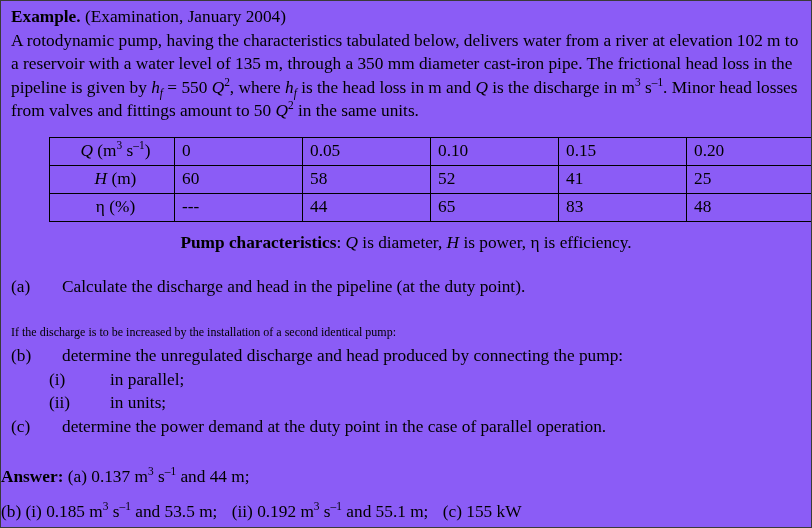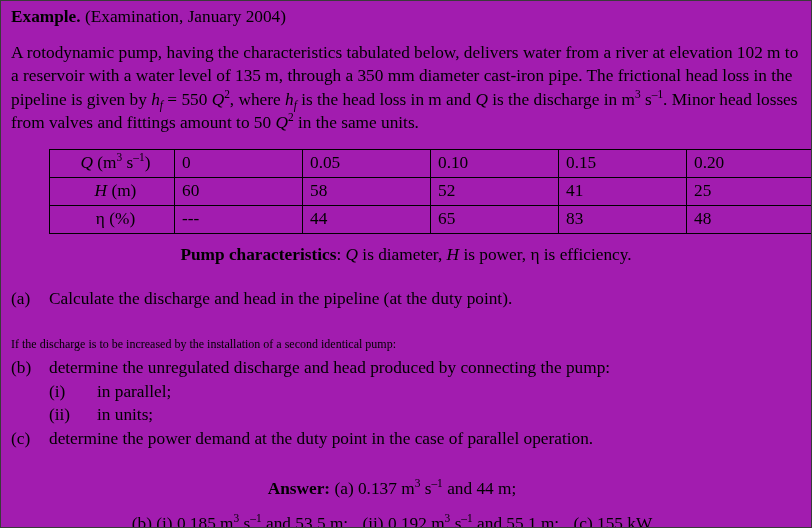--- a/index.html
+++ b/index.html
@@ -9,29 +9,28 @@
   }
   body {
     font-family: "Liberation Serif", "DejaVu Serif", serif;
     color: #000000;
   }
   #page {
     position: relative;
     width: 812px;
     height: 528px;
     box-sizing: border-box;
-    background: #a21caf;
+    background: #8b5cf6;
     border: 1px solid #3a3a3a;
     overflow: hidden;
   }
   .body-text {
     font-size: 17.3px;
     line-height: 23.6px;
     text-align: left;
-    margin-top: 12px;
   }
   .pad {
     padding: 4px 12px 0 10px;
   }
   .hdr-line {
     font-size: 17.3px;
     line-height: 23.6px;
   }
   b, .bold { font-weight: bold; }
   i, .ital, .var { font-style: italic; }
@@ -78,41 +77,41 @@
     display: flex;
     font-size: 17.3px;
     line-height: 23.6px;
   }
   .qlabel {
     width: 48px;
     flex: 0 0 48px;
     padding-left: 10px;
     box-sizing: border-box;
   }
-  .qtext { flex: 1 1 auto; }
+  .qtext { flex: 1 1 auto; margin-left: 13px; }
   .sub-indent { padding-left: 48px; }
   .sublabel {
     width: 48px;
     flex: 0 0 48px;
     box-sizing: border-box;
   }
   .gap-sm { height: 22px; }
   .lead-in {
     padding-left: 10px;
     font-size: 12px;
     line-height: 23.6px;
   }
 
   
   .answers {
     margin-top: 26px;
     padding-right: 28px;
     font-size: 17.3px;
     line-height: 23.6px;
-    text-align: center;
+    text-align: left;
   }
   .ans-line2 { white-space: nowrap; margin-top: 12px; }
   .sp-wide { display: inline-block; width: 10px; }
 </style>
 </head>
 <body>
 
 <div id="page">
 
   <div class="pad">

